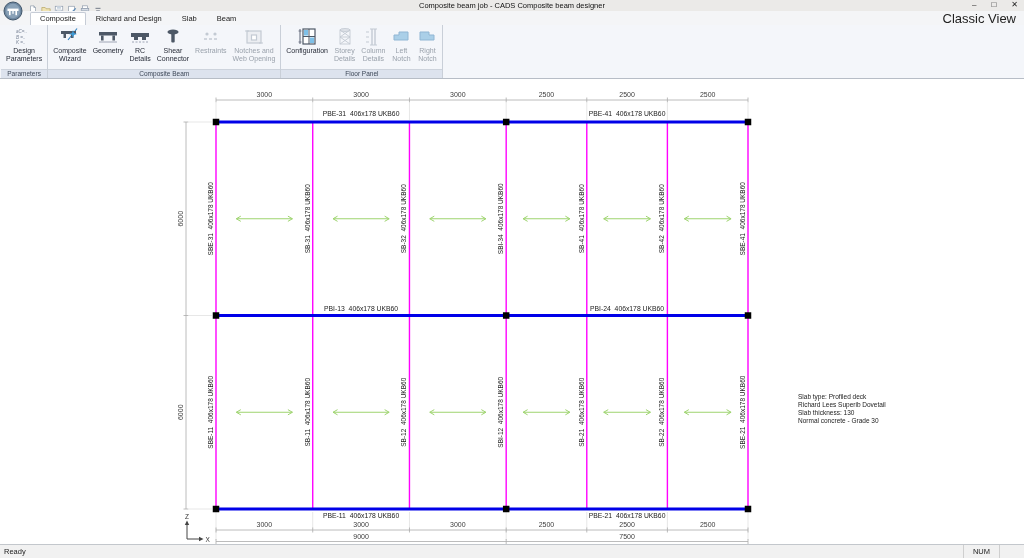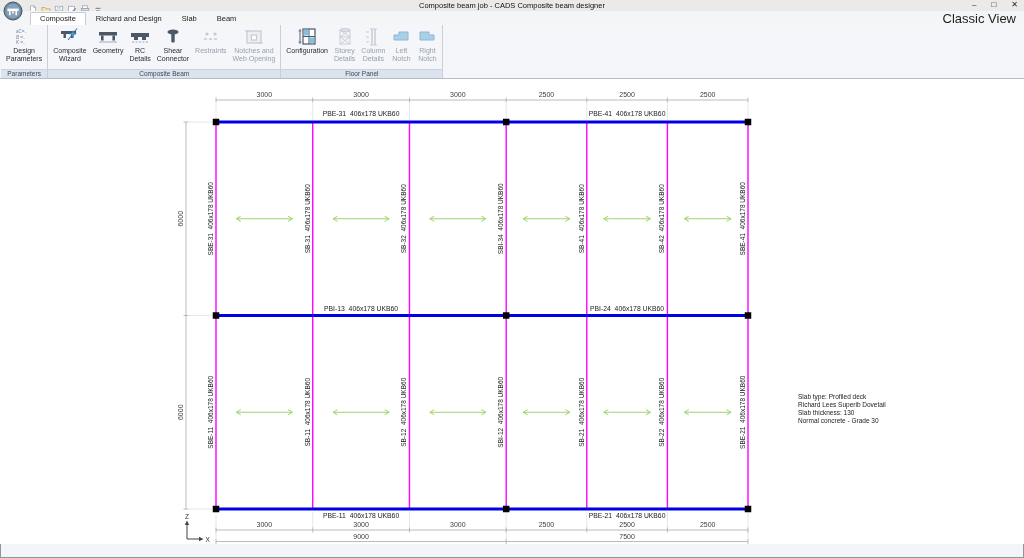--- a/index.html
+++ b/index.html
@@ -423,14 +423,18 @@
         <text x="798" y="344" font-size="6.5" fill="#222222">Normal concrete - Grade 30</text>
         <line x1="187" y1="460" x2="187" y2="444" stroke="#444" stroke-width="1"></line>
         <path d="M184.8 446 L187 441.5 L189.2 446 Z" fill="#444"></path>
         <line x1="187" y1="460" x2="201" y2="460" stroke="#444" stroke-width="1"></line>
         <path d="M199 457.8 L203.5 460 L199 462.2 Z" fill="#444"></path>
         <text x="187" y="439.5" text-anchor="middle" font-size="6.5" fill="#333">Z</text>
         <text x="205.5" y="462.5" font-size="6.5" fill="#333">X</text>
       </svg>
   </div>
 
+  <div class="statusbar">
+    <span class="status-ready">Ready</span>
+    <span class="numcell">NUM</span>
+  </div>
 
 </div>
 
 </body></html>

